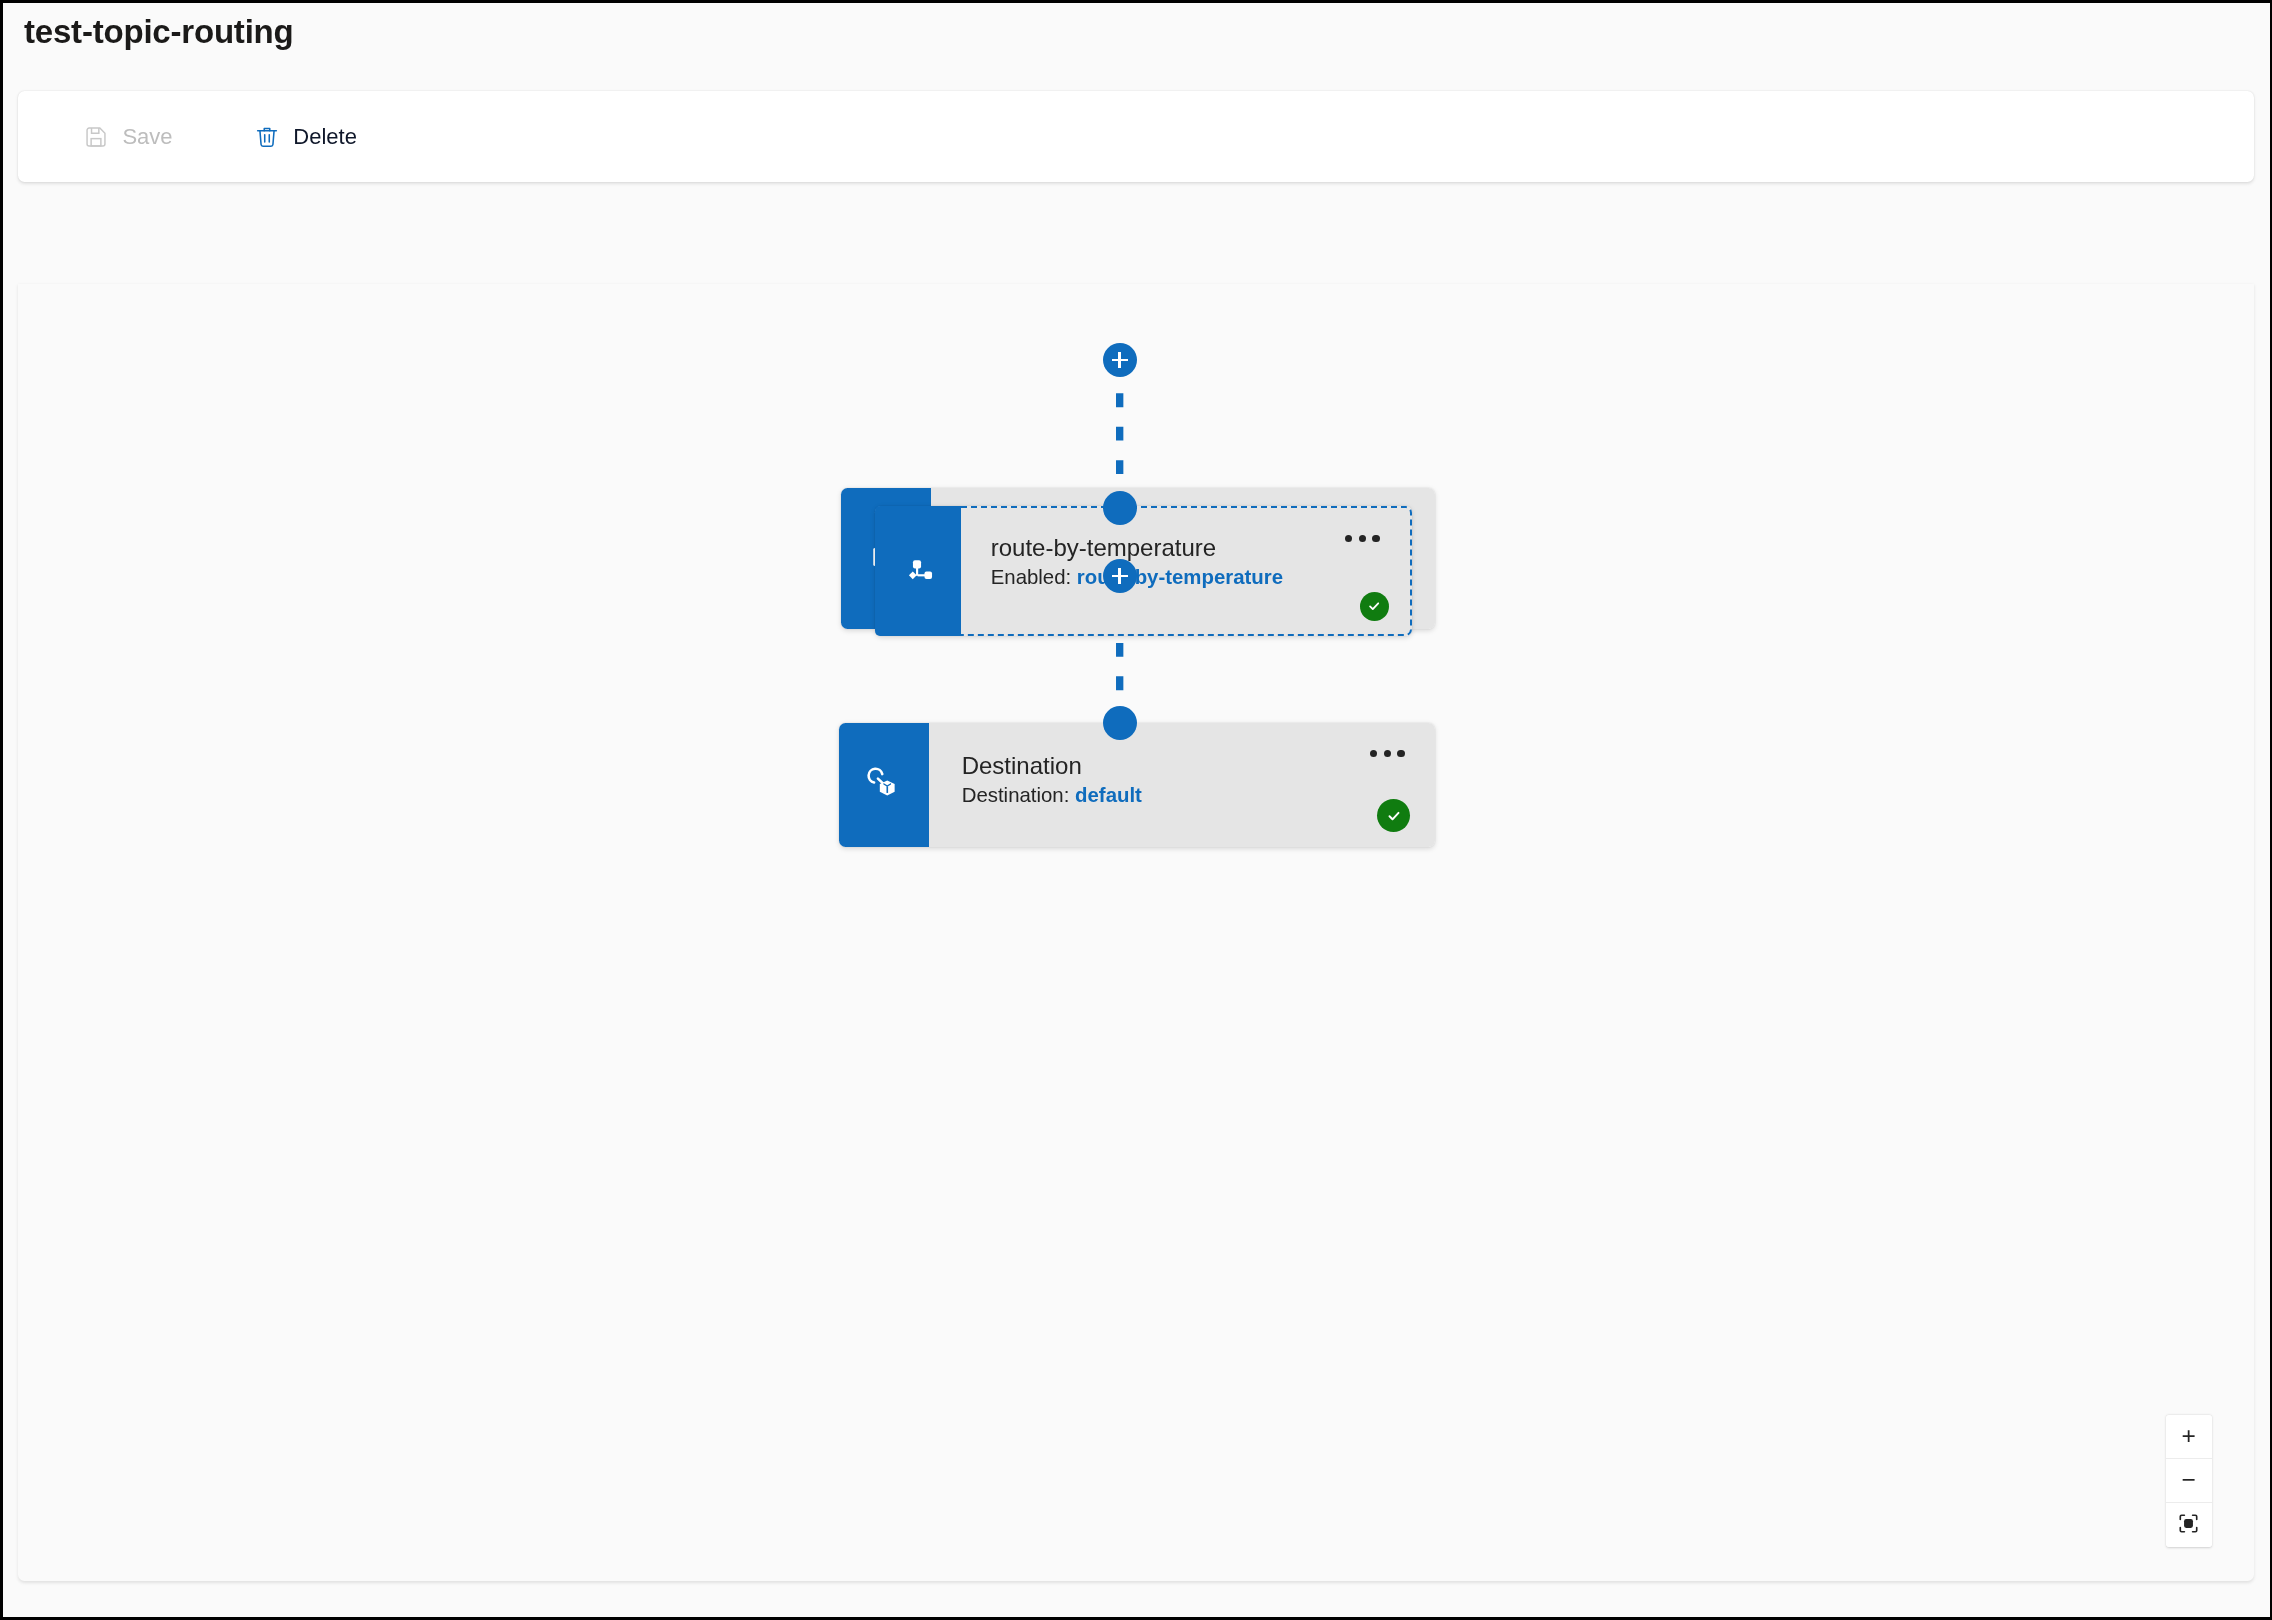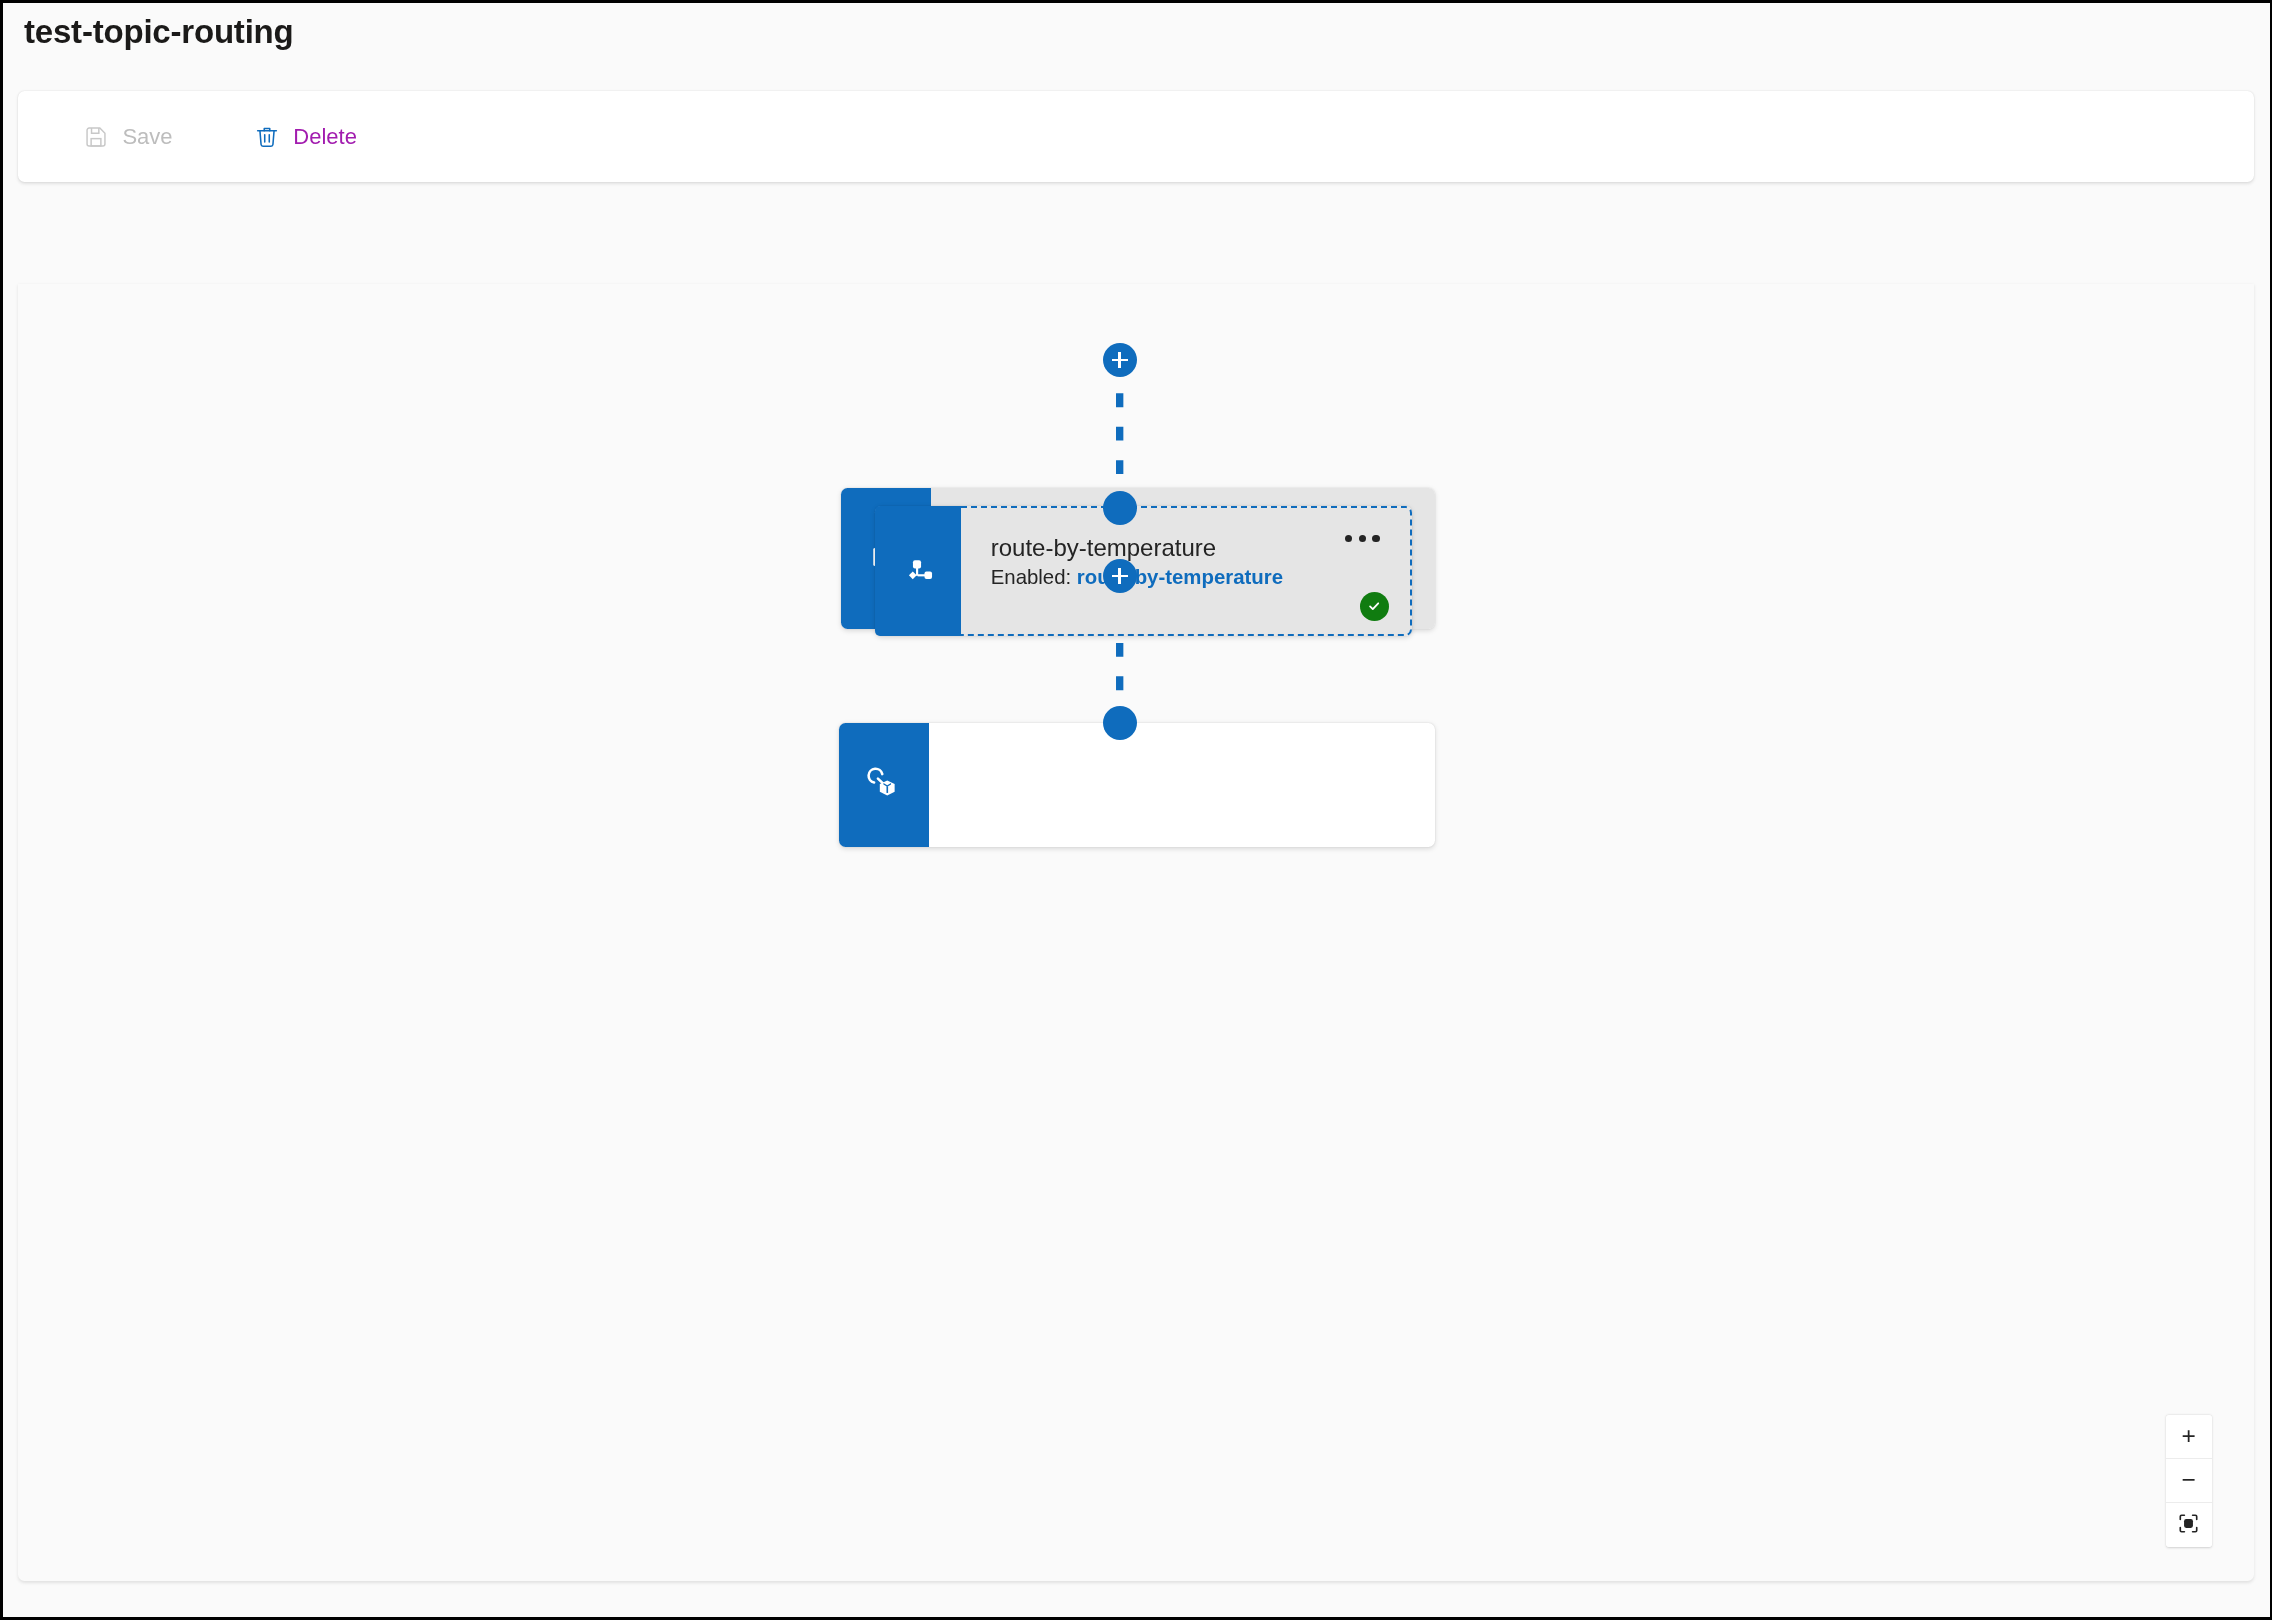--- a/index.html
+++ b/index.html
@@ -57,21 +57,21 @@
     padding: 8.2px 14.7px;
     border-radius: 3.3px;
     background: transparent;
     border: none;
     cursor: pointer;
     font-family: inherit;
   }
   .cmd-btn.disabled { cursor: default; align-items: flex-end; }
   .cmd-btn-label {
     font-size: 22px;
-    color: #a21caf;
+    color: #0f172a;
     white-space: nowrap;
   }
   .cmd-btn.disabled .cmd-btn-label { color: #bdbdbd; }
   .cmd-icon { width: 26px; height: 26px; display:block; flex: none; }
 
   .cmd-spacer { width: 36px; }
 
   
   .info-strip {
     position: absolute;
@@ -377,20 +377,37 @@
       <div class="node-icon-panel">
         <span>
           <svg viewBox="0 0 40 40" width="38" height="38" fill="none">
             <path d="M9.6 18.4a7.3 7.3 0 1 1 8.6-8.8" stroke="#ffffff" stroke-width="2.7" stroke-linecap="round"></path>
             <path d="M13.6 14.3l7.6 7.2" stroke="#ffffff" stroke-width="2.7" stroke-linecap="round"></path>
             <path d="M23.4 16.2 31.2 20v8.2l-7.8 3.8-7.8-3.8V20z" fill="#ffffff"></path>
             <path d="M23.4 21.2 19.4 19v1.6l4 2.2 4-2.2V19z" fill="#0f6cbd"></path>
             <rect x="22.6" y="22.4" width="1.7" height="7" fill="#0f6cbd"></rect>
           </svg>
         </span>
+      </div>
+      <div class="node-body">
+        <div class="node-menu">
+          <i></i>
+            <i></i>
+            <i></i>
+        </div>
+        <div class="node-title">Destination</div>
+        <div class="node-sub">
+          <span>Destination:</span>
+          <b>default</b>
+        </div>
+        <div class="node-status">
+          <svg viewBox="0 0 24 24" width="18" height="18" fill="none" stroke="#ffffff" stroke-width="2.6" stroke-linecap="round" stroke-linejoin="round">
+            <path d="M6 12.4l4 4 8-8.6"></path>
+          </svg>
+        </div>
       </div>
     </div>
 
     <div class="zoom-controls">
       <button class="zoom-btn">
         <span class="zoom-glyph">+</span>
       </button>
       <button class="zoom-btn">
         <span class="zoom-glyph">−</span>
       </button>

